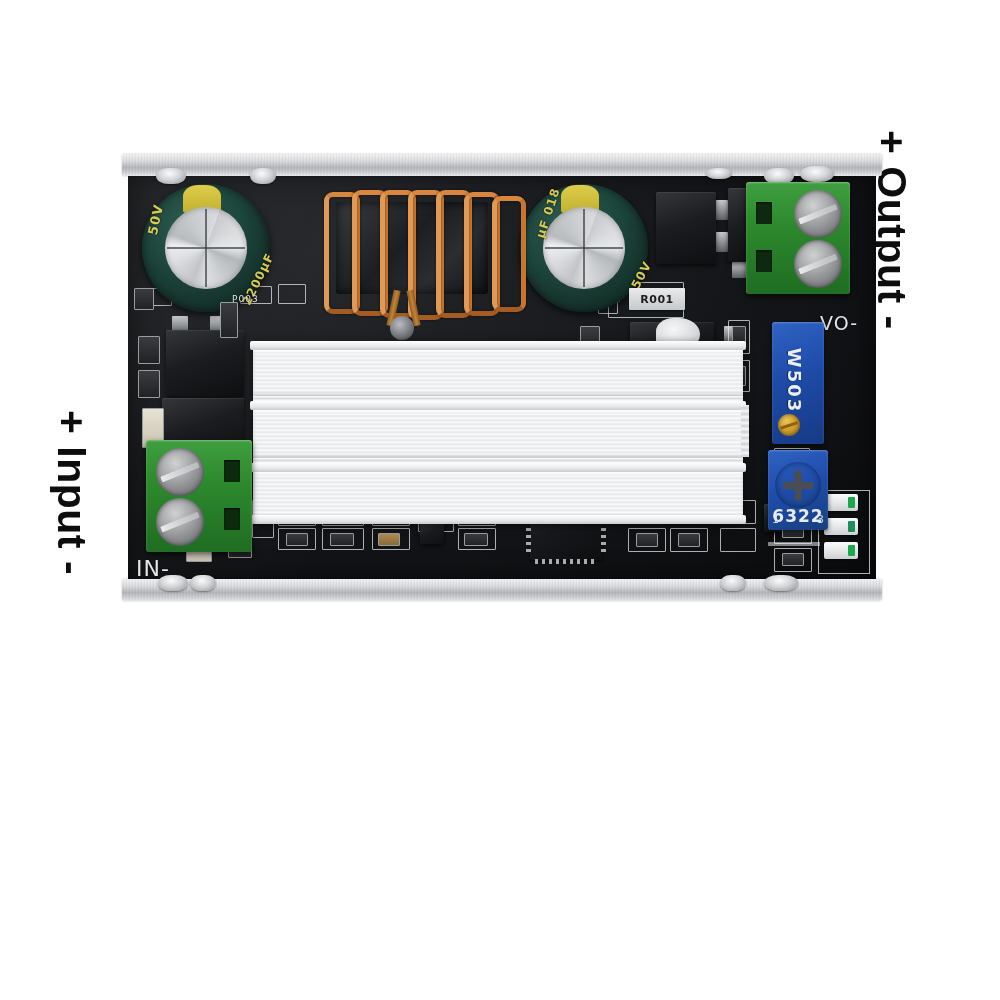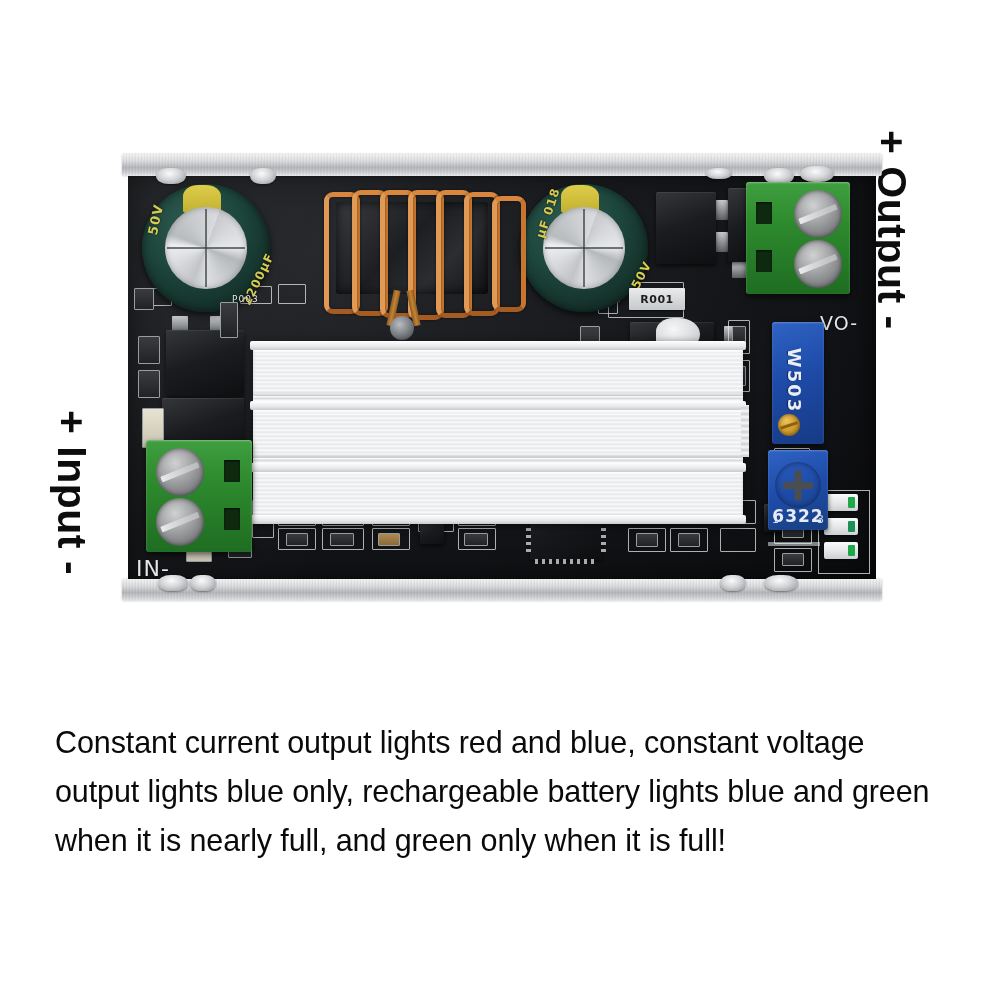--- a/index.html
+++ b/index.html
@@ -736,15 +736,14 @@
         <div class="tp-cross"></div>
         <div class="tp-cross v"></div>
       </div>
       <div class="tp-pin" style="left:4px;">1</div>
       <div class="tp-pin" style="right:4px;">3</div>
       <div class="tp-code">6322</div>
     </div>
 
   </div>
 
-  <div id="caption">Constant current output lights red and blue, constant voltage output lights blue only, rechargeable battery lights blue and green when it is nearly full, and green only when it is full!</div>
 
 </div>
 
 </body></html>

